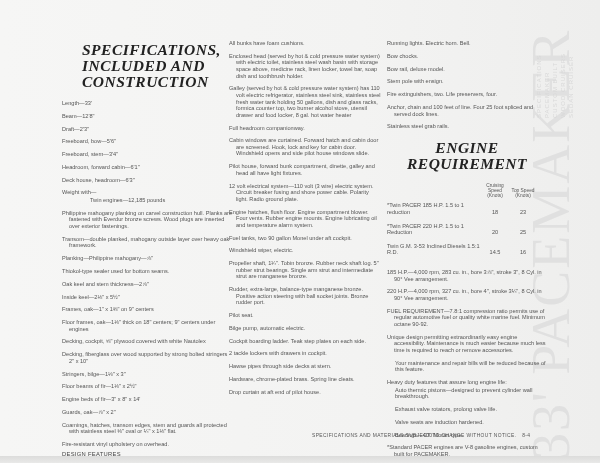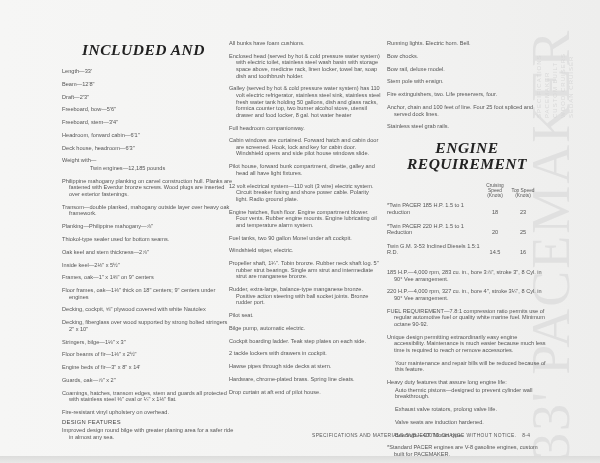--- a/index.html
+++ b/index.html
@@ -60,21 +60,23 @@
   <div class="wm-small">
     <div>SPECIFICATIONS</div>
     <div>PACEMAKER</div>
     <div>CUSTOM BUILT</div>
     <div>WOOD CRUISERS</div>
     <div>SEDAN CRUISER</div>
   </div>
 
   <div class="col col1">
     <h2>
+      <div>SPECIFICATIONS,</div>
       <div>INCLUDED AND</div>
+      <div>CONSTRUCTION</div>
     </h2>
     <p>Length—33'</p>
     <p>Beam—12'8"</p>
     <p>Draft—2'3"</p>
     <p>Freeboard, bow—5'6"</p>
     <p>Freeboard, stern—3'4"</p>
     <p>Headroom, forward cabin—6'1"</p>
     <p>Deck house, headroom—6'3"</p>
     <p style="margin-bottom:1px">Weight with—</p>
     <p class="sub">Twin engines—12,185 pounds</p>

